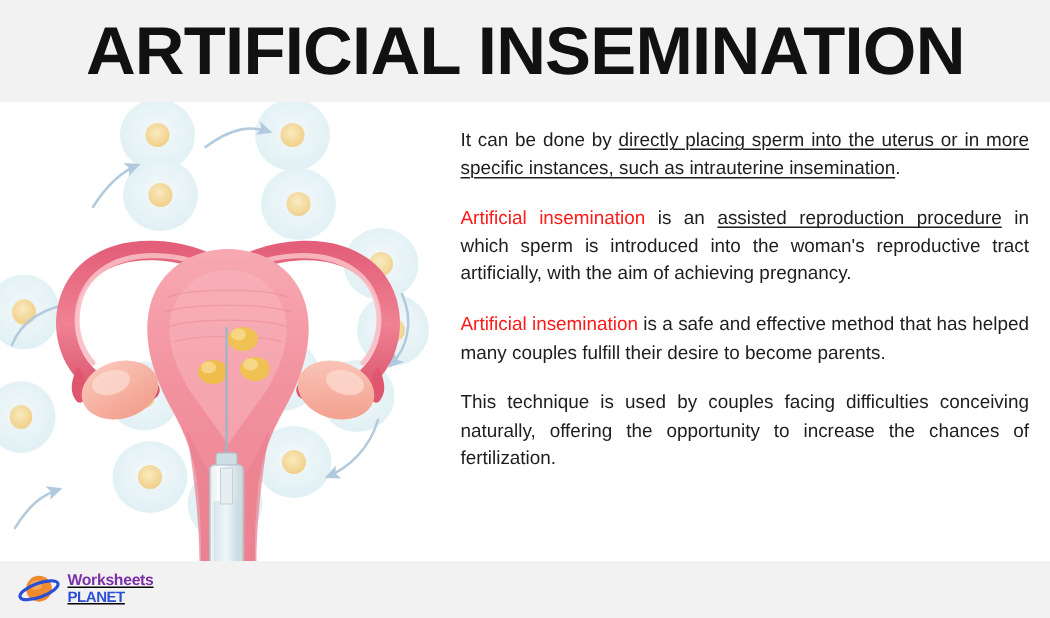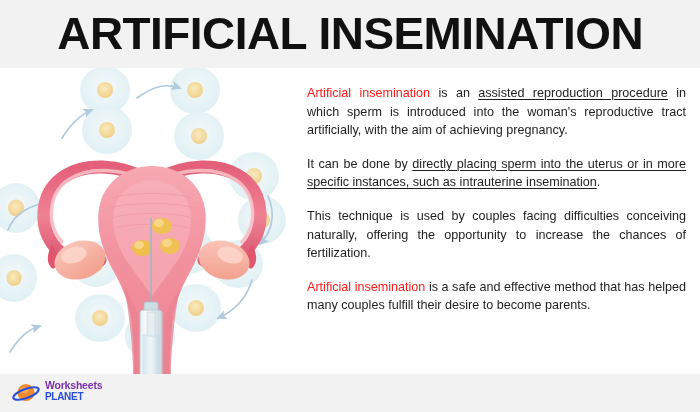--- a/index.html
+++ b/index.html
@@ -106,23 +106,24 @@
     top: 374px;
     width: 700px;
     height: 38px;
     background: #f2f2f2;
     display: flex;
     align-items: center;
     overflow: hidden;
   }
   #footer-logo {
     display: flex;
-    align-items: flex-start;
+    align-items: center;
     margin-left: 12px;
     flex: none;
+    text-decoration: underline;
   }
   #logo-planet-mark {
     flex: none;
     margin-right: 3px;
   }
   #logo-wordmark {
     display: flex;
     flex-direction: column;
     line-height: 1;
   }
@@ -352,33 +353,33 @@
           <rect x="142.5" y="266" width="17" height="48" fill="url(#syrFluid)" opacity="0.85"></rect>
           <rect x="147" y="244" width="8" height="24" fill="#e6eef2" stroke="#c3d3da" stroke-width="0.7"></rect>
           <rect x="136" y="312" width="30" height="6" rx="2" fill="#c8d8df" stroke="#b0c3cb" stroke-width="0.8"></rect>
         </g>
       </svg>
     </div>
 
     <div id="text-panel">
 
       <p class="para">
+        <span>It can be done by </span><span class="ul">directly placing sperm into the uterus or in more specific instances, such as intrauterine insemination</span><span>.</span>
+      </p>
+
+      <p class="para">
         <span class="hl">Artificial insemination</span><span> is an </span><span class="ul">assisted reproduction procedure</span><span> in which sperm is introduced into the woman's reproductive tract artificially, with the aim of achieving pregnancy.</span>
       </p>
 
       <p class="para">
-        <span>It can be done by </span><span class="ul">directly placing sperm into the uterus or in more specific instances, such as intrauterine insemination</span><span>.</span>
+        <span class="hl">Artificial insemination</span><span> is a safe and effective method that has helped many couples fulfill their desire to become parents.</span>
       </p>
 
       <p class="para">
         <span>This technique is used by couples facing difficulties conceiving naturally, offering the opportunity to increase the chances of fertilization.</span>
-      </p>
-
-      <p class="para">
-        <span class="hl">Artificial insemination</span><span> is a safe and effective method that has helped many couples fulfill their desire to become parents.</span>
       </p>
 
     </div>
   </div>
 
   <div id="footer-band">
 
     <div id="footer-logo">
       <svg id="logo-planet-mark" width="30" height="26" viewBox="0 0 30 26">
         <ellipse cx="14" cy="12.5" rx="8.6" ry="8.6" fill="#f08a2e"></ellipse>

